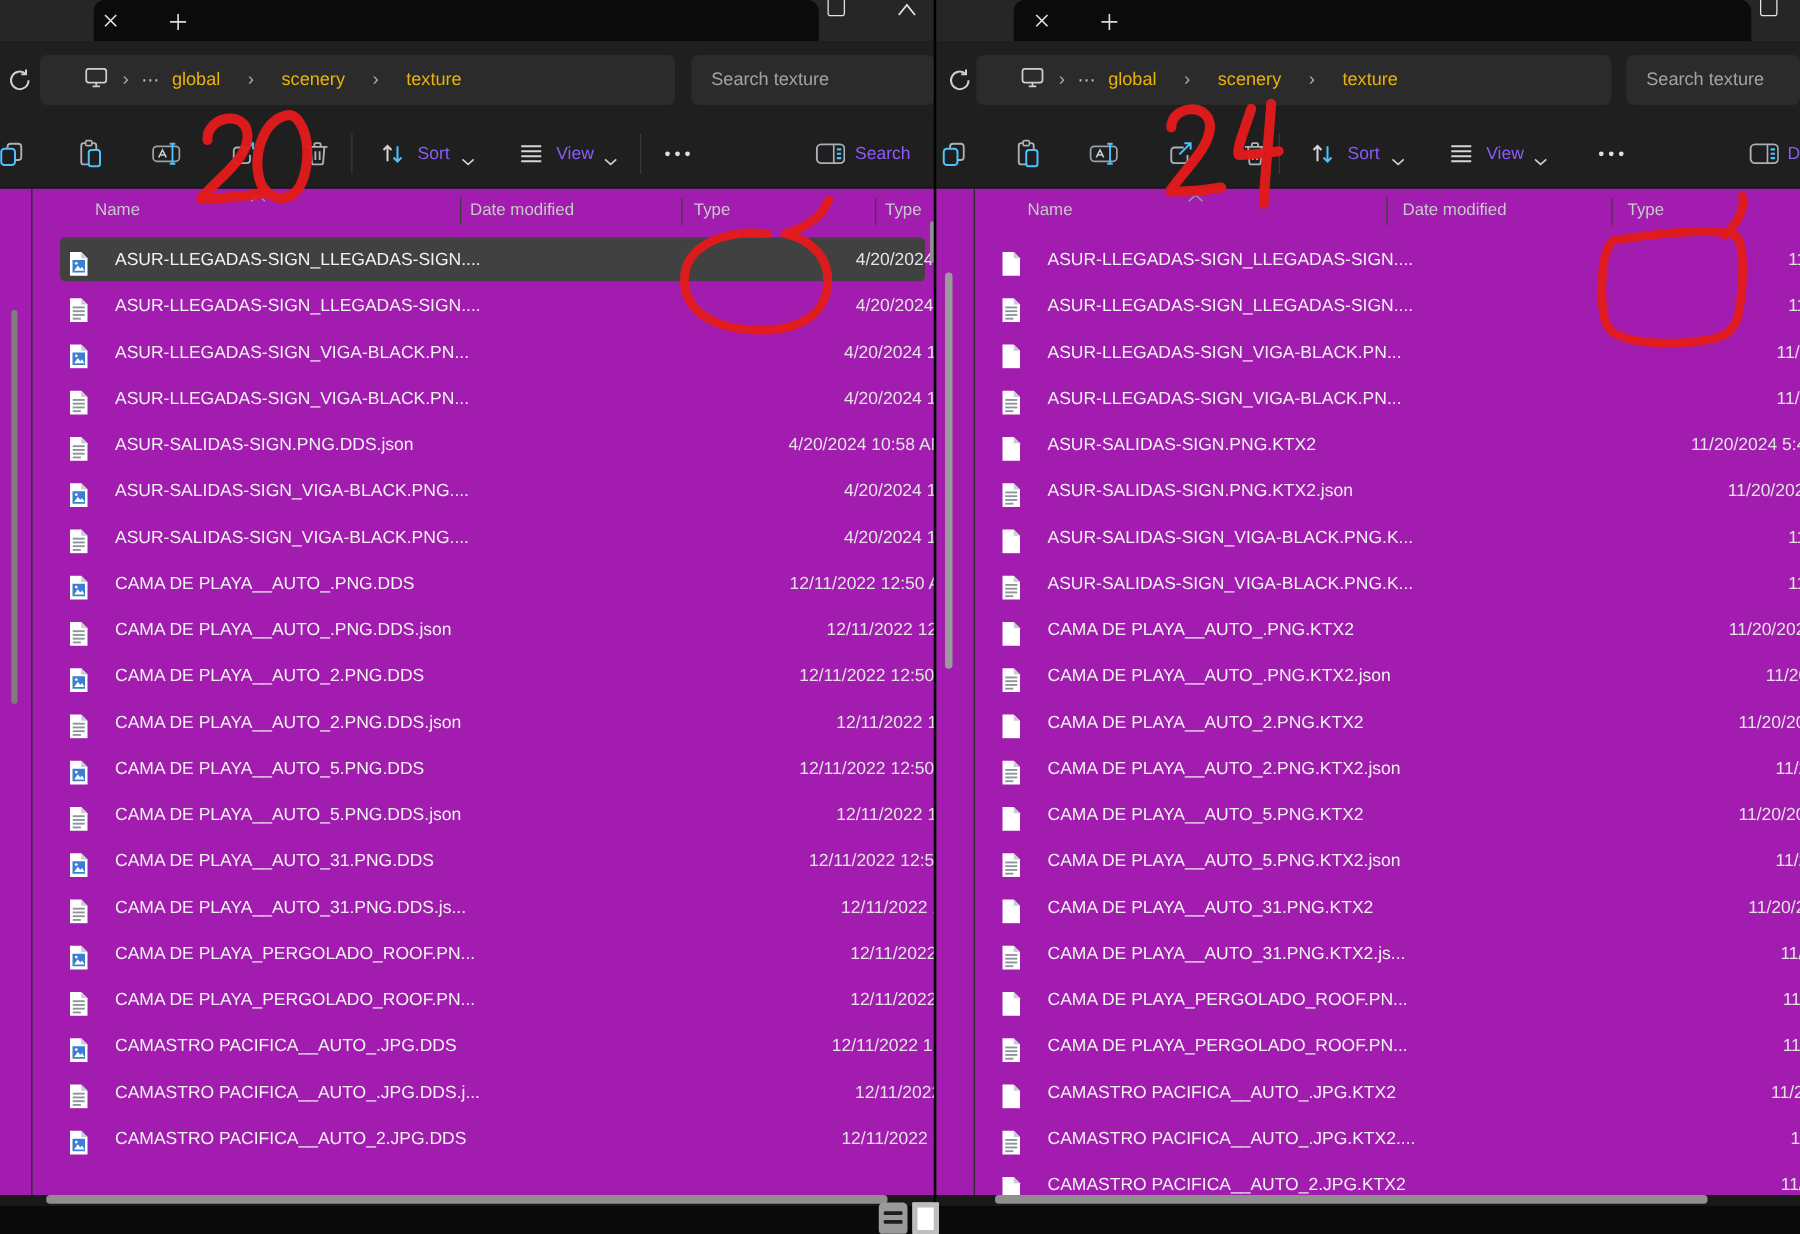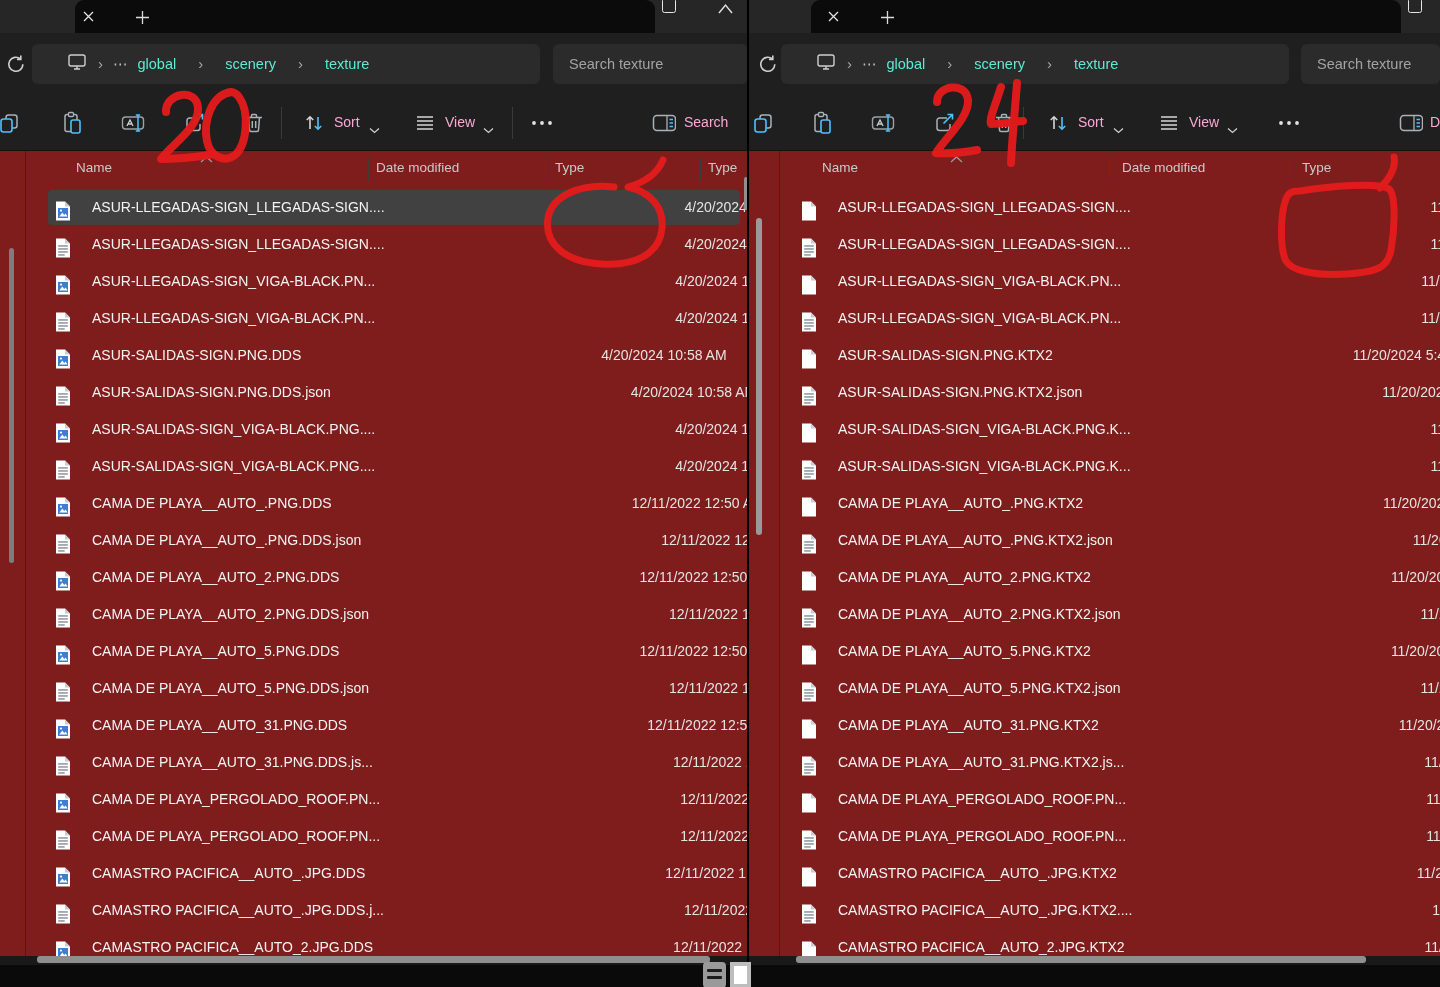--- a/index.html
+++ b/index.html
@@ -21,36 +21,36 @@
   .win-close-bottom{position:absolute;top:0}
 
   
   .addrbar{position:absolute;top:33px;left:0;right:0;height:62px;background:#1f1f1f}
   .refresh{position:absolute;top:21px;width:20px;height:20px}
   #win-left  .refresh{left:6px}
   #win-right .refresh{left:9px}
   .pill{position:absolute;top:11px;height:40px;background:#2b2b2b;border-radius:6px}
   .crumb-pill{left:32px;width:508px;display:flex;align-items:center}
   .search-pill{left:553px;right:0;border-radius:6px}
-  .crumb-pill .seg{font-size:14.5px;color:#5eead4;white-space:nowrap}
+  .crumb-pill .seg{font-size:14.5px;color:#eab308;white-space:nowrap}
   .crumb-sep{color:#a8a8a8;font-size:15px;padding:0 1px;transform:translateY(-1px)}
   .crumb-pill>*{flex:0 0 auto}
   .search-input{position:absolute;inset:0;background:transparent;border:0;outline:none;
       color:#a3a3a3;font-size:14.5px;padding:0 0 0 16px;font-family:"Liberation Sans",sans-serif;width:100%;box-sizing:border-box}
   .search-input::placeholder{color:#a3a3a3;opacity:1}
 
   
   .cmdbar{position:absolute;top:95px;left:0;right:0;height:56px;background:#1f1f1f;border-bottom:1px solid #131313;box-sizing:border-box}
   .tbtn{position:absolute;top:16px;width:24px;height:24px;display:flex;align-items:center;justify-content:center}
-  .tlabel{position:absolute;top:0;line-height:55px;font-size:14px;color:#f9a8d4;white-space:nowrap}
+  .tlabel{position:absolute;top:0;line-height:55px;font-size:14px;color:#8b5cf6;white-space:nowrap}
   .tchev{position:absolute;top:25px}
   .tdiv{position:absolute;top:12px;width:1px;height:32px;background:#3a3a3a}
 
   
-  .list{position:absolute;top:151px;left:0;right:0;height:805px;background:#7f1d1d}
+  .list{position:absolute;top:151px;left:0;right:0;height:805px;background:#a21caf}
   .pane-border{position:absolute;top:151px;width:1px;height:805px;background:#2a2a2a}
   .lhead{position:absolute;top:4px;left:0;right:0;height:28px}
   .h{position:absolute;top:0;line-height:26px;font-size:13.5px;color:#c9c9c9;white-space:nowrap}
   .hsep{position:absolute;top:3px;width:1px;height:22px;background:#3d3d3d}
   .sortchev{position:absolute;top:-6px}
   .rows{position:absolute;top:38px;left:0;right:0;height:767px;overflow:hidden}
   .row{position:relative;height:37px}
   .row.selected::before{content:"";position:absolute;left:48px;right:8px;top:1px;bottom:1px;background:#414141;border-radius:4px}
   .row span,.row i{position:relative}
   .ci{position:absolute;top:9px;width:16px;height:20px}
@@ -238,27 +238,20 @@
               <path d="M1 0.5 H10 L15 5.5 V19.5 H1 Z" fill="#ffffff"></path>
               <path d="M10 0.5 L15 5.5 H10 Z" fill="#c6ccd4"></path>
               <rect x="3.2" y="7.2" width="9.6" height="1.5" fill="#8d949c"></rect>
               <rect x="3.2" y="10.2" width="9.6" height="1.5" fill="#8d949c"></rect>
               <rect x="3.2" y="13.2" width="9.6" height="1.5" fill="#8d949c"></rect>
               <rect x="3.2" y="16.2" width="6.5" height="1.5" fill="#8d949c"></rect>
             </svg></span><span class="cn">ASUR-LLEGADAS-SIGN_VIGA-BLACK.PN...</span><span class="cd">4/20/2024 10:57 AM</span></div>
         <div class="row"><span class="ci"><svg width="16" height="20" viewBox="0 0 16 20">
               <path d="M1 0.5 H10 L15 5.5 V19.5 H1 Z" fill="#ffffff"></path>
               <path d="M10 0.5 L15 5.5 H10 Z" fill="#c6ccd4"></path>
-              <rect x="3" y="7" width="10" height="10" fill="#3b7fd4"></rect>
-              <path d="M4.3 15.6 L7.3 11.4 L9.2 13.9 L10.6 12.4 L12.6 15.6 Z" fill="#ffffff"></path>
-              <circle cx="6" cy="9.6" r="1.1" fill="#ffffff"></circle>
-            </svg></span><span class="cn">ASUR-SALIDAS-SIGN.PNG.DDS</span><span class="cd">4/20/2024 10:58 AM</span></div>
-        <div class="row"><span class="ci"><svg width="16" height="20" viewBox="0 0 16 20">
-              <path d="M1 0.5 H10 L15 5.5 V19.5 H1 Z" fill="#ffffff"></path>
-              <path d="M10 0.5 L15 5.5 H10 Z" fill="#c6ccd4"></path>
               <rect x="3.2" y="7.2" width="9.6" height="1.5" fill="#8d949c"></rect>
               <rect x="3.2" y="10.2" width="9.6" height="1.5" fill="#8d949c"></rect>
               <rect x="3.2" y="13.2" width="9.6" height="1.5" fill="#8d949c"></rect>
               <rect x="3.2" y="16.2" width="6.5" height="1.5" fill="#8d949c"></rect>
             </svg></span><span class="cn">ASUR-SALIDAS-SIGN.PNG.DDS.json</span><span class="cd">4/20/2024 10:58 AM</span></div>
         <div class="row"><span class="ci"><svg width="16" height="20" viewBox="0 0 16 20">
               <path d="M1 0.5 H10 L15 5.5 V19.5 H1 Z" fill="#ffffff"></path>
               <path d="M10 0.5 L15 5.5 H10 Z" fill="#c6ccd4"></path>
               <rect x="3" y="7" width="10" height="10" fill="#3b7fd4"></rect>
               <path d="M4.3 15.6 L7.3 11.4 L9.2 13.9 L10.6 12.4 L12.6 15.6 Z" fill="#ffffff"></path>

